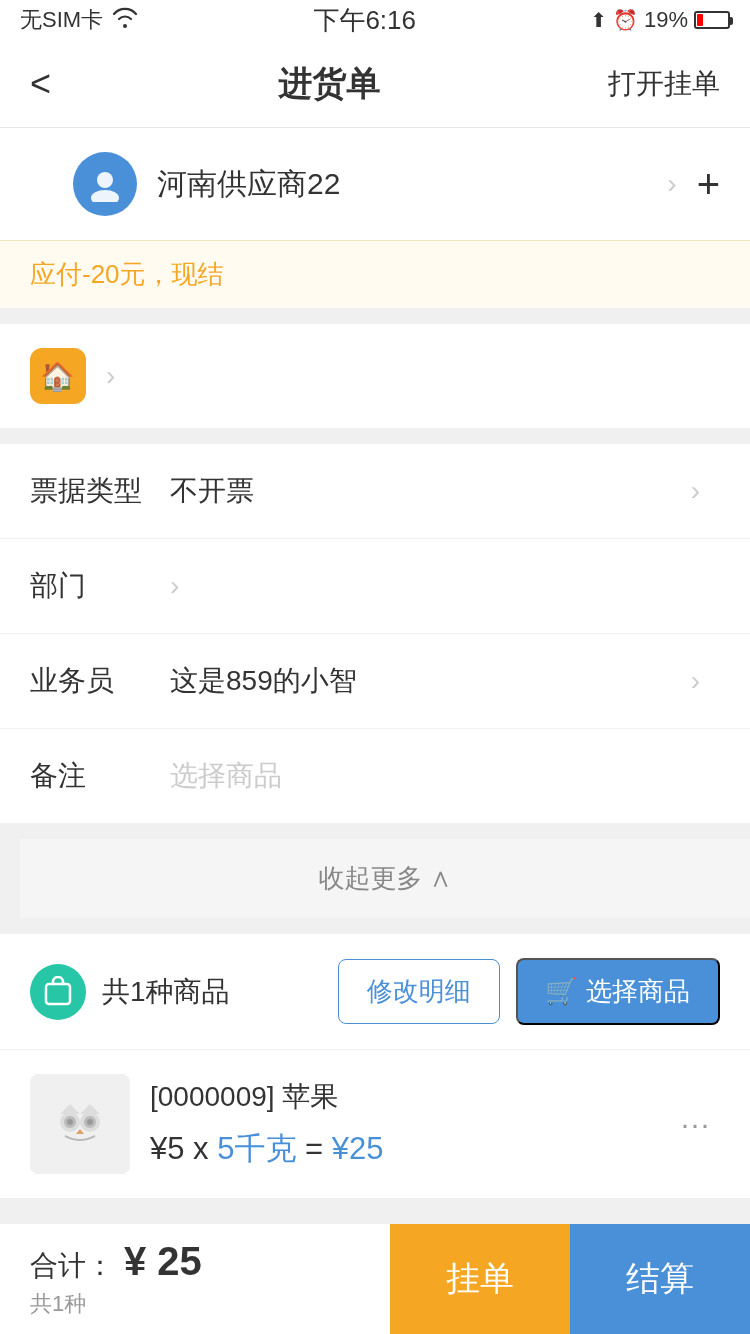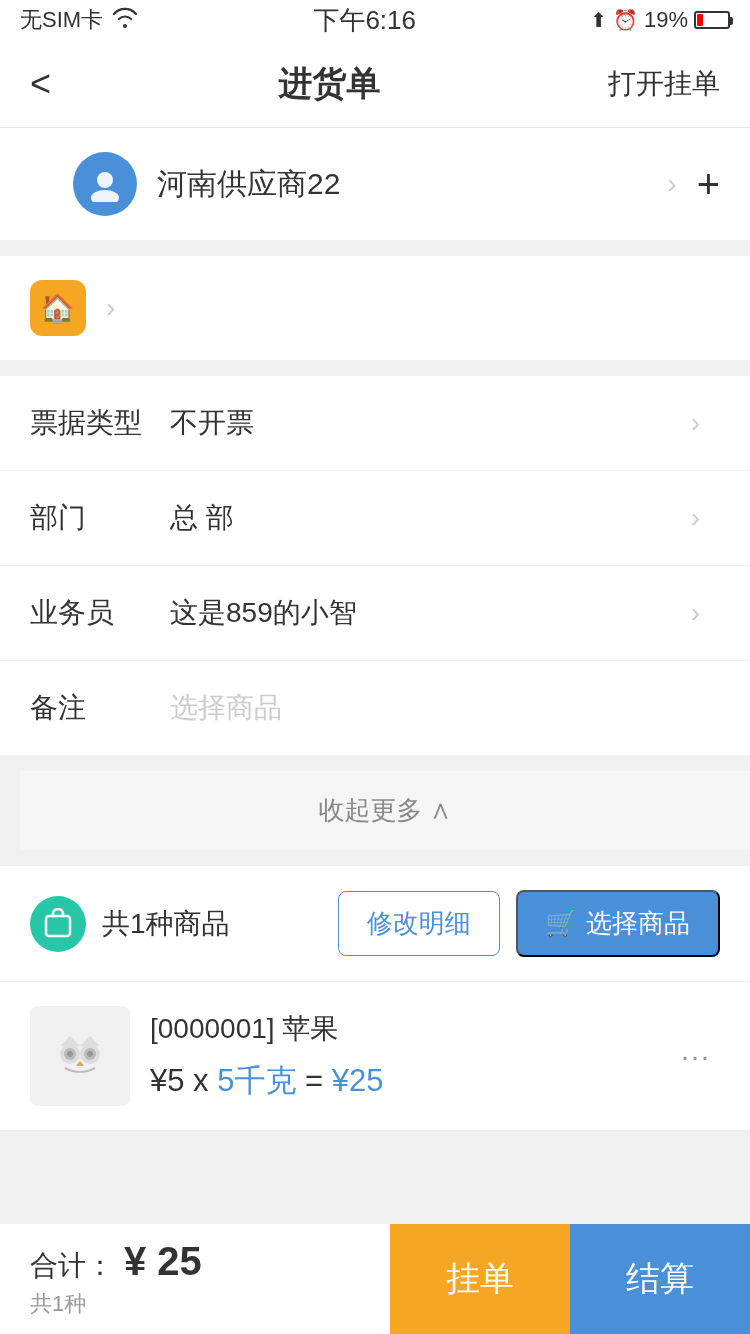--- a/index.html
+++ b/index.html
@@ -348,38 +348,38 @@
       <div class="supplier-avatar">
         <svg width="36" height="36" viewBox="0 0 36 36" fill="none">
           <circle cx="18" cy="14" r="8" fill="#fff" opacity="0.9"></circle>
           <ellipse cx="18" cy="32" rx="14" ry="8" fill="#fff" opacity="0.9"></ellipse>
         </svg>
       </div>
       <span class="supplier-name">河南供应商22</span>
       <span class="chevron-right">›</span>
       <span class="add-btn">+</span>
     </div>
+    <div class="info-notice">应付-20元，现结</div>
   </div>
 
   <div class="section">
     <div class="warehouse-row">
       <div class="warehouse-icon">🏠</div>
       <span class="chevron-right">›</span>
     </div>
   </div>
 
   <div class="section">
     <div class="form-row">
       <span class="form-label">票据类型</span>
       <span class="form-value">不开票</span>
       <span class="chevron-right">›</span>
     </div>
     <div class="form-row">
       <span class="form-label">部门</span>
-      <span class="form-value">总 部</span>
       <span class="chevron-right">›</span>
     </div>
     <div class="form-row">
       <span class="form-label">业务员</span>
       <span class="form-value">这是859的小智</span>
       <span class="chevron-right">›</span>
     </div>
     <div class="form-row">
       <span class="form-label">备注</span>
       <span class="form-value placeholder">选择商品</span>
@@ -419,21 +419,21 @@
             <circle cx="40" cy="28" r="3" fill="#999"></circle>
             <path d="M10 20 L20 10 L30 20" fill="#ddd"></path>
             <path d="M30 20 L40 10 L50 20" fill="#ddd"></path>
             <path d="M15 42 Q30 50 45 42" stroke="#bbb" stroke-width="2" fill="none"></path>
             <polygon points="30,35 26,40 34,40" fill="#e0a060"></polygon>
           </svg>
         </div>
       </div>
       <div class="product-info">
         <div class="product-name">
-          <span>[0000001] </span>
+          <span>[0000009] </span>
           <span>苹果</span>
         </div>
         <div class="product-calc">
           <span>¥5 x </span>
           <span class="blue">5千克</span>
           <span> = </span>
           <span class="blue">¥25</span>
         </div>
       </div>
       <span class="more-btn">···</span>

